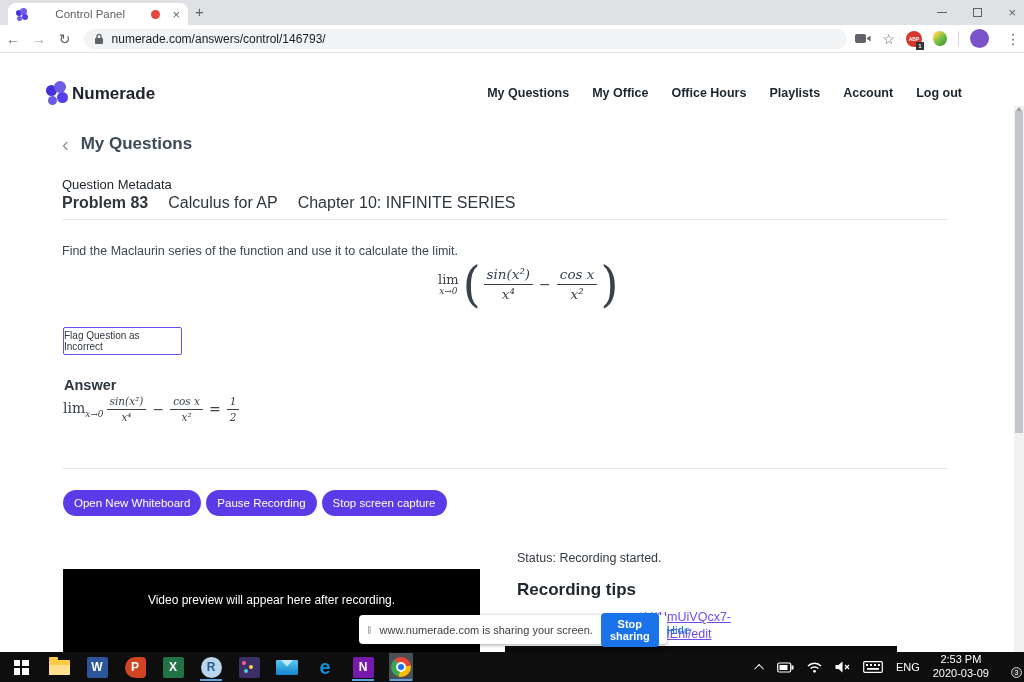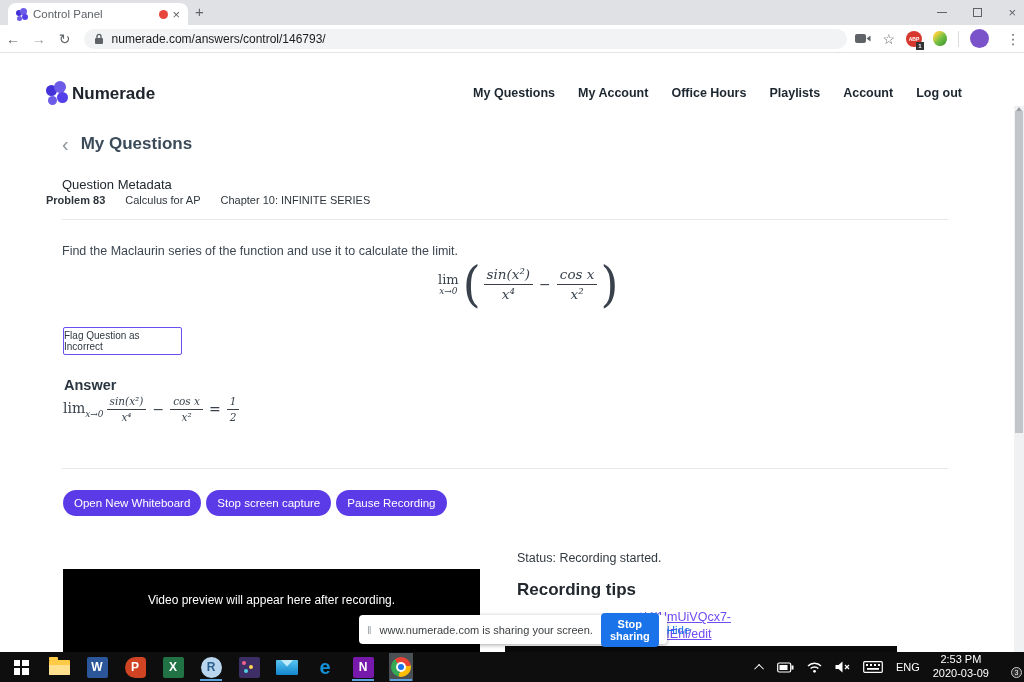--- a/index.html
+++ b/index.html
@@ -3,21 +3,21 @@
 <meta charset="utf-8">
 <style>
   * { margin:0; padding:0; box-sizing:border-box; }
   html,body { background:#fff; }
   body { font-family:"Liberation Sans", sans-serif; }
   .screen { position:relative; width:1024px; height:682px; overflow:hidden; background:#fff; }
 
   
   .tabbar { position:absolute; left:0; top:0; width:1024px; height:25px; background:#dfe1e5; }
   .tab { position:absolute; left:8px; top:3px; width:180px; height:22px; background:#fff;
-         border-radius:8px 8px 0 0; display:flex; align-items:center; padding:0 8px; gap:4px; }
+         border-radius:8px 8px 0 0; display:flex; align-items:center; padding:0 8px; gap:12px;text-align:center; }
   .tab-title { font-size:11.5px; color:#5f6368; flex:1; white-space:nowrap; overflow:hidden; }
   .rec-dot { width:9px; height:9px; border-radius:50%; background:#e8453c; }
   .tab-close { font-size:13px; color:#5f6368; cursor:default; }
   .newtab { position:absolute; left:195px; top:3px; font-size:15px; color:#5f6368; }
   .winctl { position:absolute; right:8px; top:0; height:25px; display:flex; align-items:center; gap:26px; color:#5f6368; }
   .winctl .min { width:10px; height:1.4px; background:#5f6368; }
   .winctl .max { width:9px; height:9px; border:1.2px solid #5f6368; }
   .winctl .cls { font-size:13px; }
 
   .toolbar { position:absolute; left:0; top:25px; width:1024px; height:28px; background:#fff; border-bottom:1px solid #e3e3e3; display:flex; align-items:center; }
@@ -40,21 +40,21 @@
   .blob i { position:absolute; border-radius:50%; }
   .brand-name { font-size:17px; font-weight:bold; color:#20242c; }
   .topnav { position:absolute; right:62px; top:33px; display:flex; gap:23px; }
   .topnav span { font-size:12.5px; font-weight:bold; color:#1c262f; }
 
   .backrow { position:absolute; left:62px; top:81px; display:flex; align-items:center; gap:12px; }
   .chev { font-size:20px; color:#8d949c; line-height:1; }
   .h1 { font-size:17px; font-weight:600; color:#3c4b59; }
 
   .meta-label { position:absolute; left:62px; top:124px; font-size:13px; color:#22282e; }
-  .meta-row { position:absolute; left:46px; top:141px; display:flex; gap:20px; font-size:11px; color:#2e353c; }
+  .meta-row { position:absolute; left:62px; top:141px; display:flex; gap:20px; font-size:16px; color:#2e353c; }
   .meta-row .b { font-weight:bold; }
   .rule { position:absolute; left:62px; width:886px; height:1px; background:#e8e8e8; }
 
   .qtext { position:absolute; left:62px; top:191px; font-size:12.5px; color:#3c4651; }
 
   
   .mathq { position:absolute; left:438px; top:207px; display:flex; align-items:center; color:#39424c; font-family:"DejaVu Serif", serif; }
   .limstack { display:flex; flex-direction:column; align-items:center; margin-right:4px; }
   .limstack .l { font-size:13px; }
   .limstack .s { font-size:9px; font-style:italic; margin-top:-1px; }
@@ -193,21 +193,21 @@
         <i style="left:0;top:4px;width:11px;height:11px;background:#4332d8"></i>
         <i style="left:8px;top:0;width:12px;height:12px;background:#6c5ce7"></i>
         <i style="left:11px;top:11px;width:11px;height:11px;background:#5340e8"></i>
         <i style="left:2px;top:15px;width:9px;height:9px;background:#6c5ce7"></i>
       </span>
       <span class="brand-name">Numerade</span>
     </div>
 
     <div class="topnav">
       <span>My Questions</span>
-      <span>My Account</span>
+      <span>My Office</span>
       <span>Office Hours</span>
       <span>Playlists</span>
       <span>Account</span>
       <span>Log out</span>
     </div>
 
     <div class="backrow">
       <span class="chev">‹</span>
       <span class="h1">My Questions</span>
     </div>
@@ -261,22 +261,22 @@
       <span class="frac">
         <span class="fn">1</span>
         <span class="fd">2</span>
       </span>
     </div>
 
     <div class="rule" style="top:415px"></div>
 
     <div class="actions">
       <button class="pbtn">Open New Whiteboard</button>
+      <button class="pbtn">Pause Recording</button>
       <button class="pbtn">Stop screen capture</button>
-      <button class="pbtn">Pause Recording</button>
     </div>
 
     <div class="video">
       <span>Video preview will appear here after recording.</span>
     </div>
 
     <div class="status">Status: Recording started.</div>
     <div class="tips">Recording tips</div>
     <span class="plink link1">ment/d/1ImUiVQcx7-</span>
     <span class="plink link2">0dsnJIEhl/edit</span>

